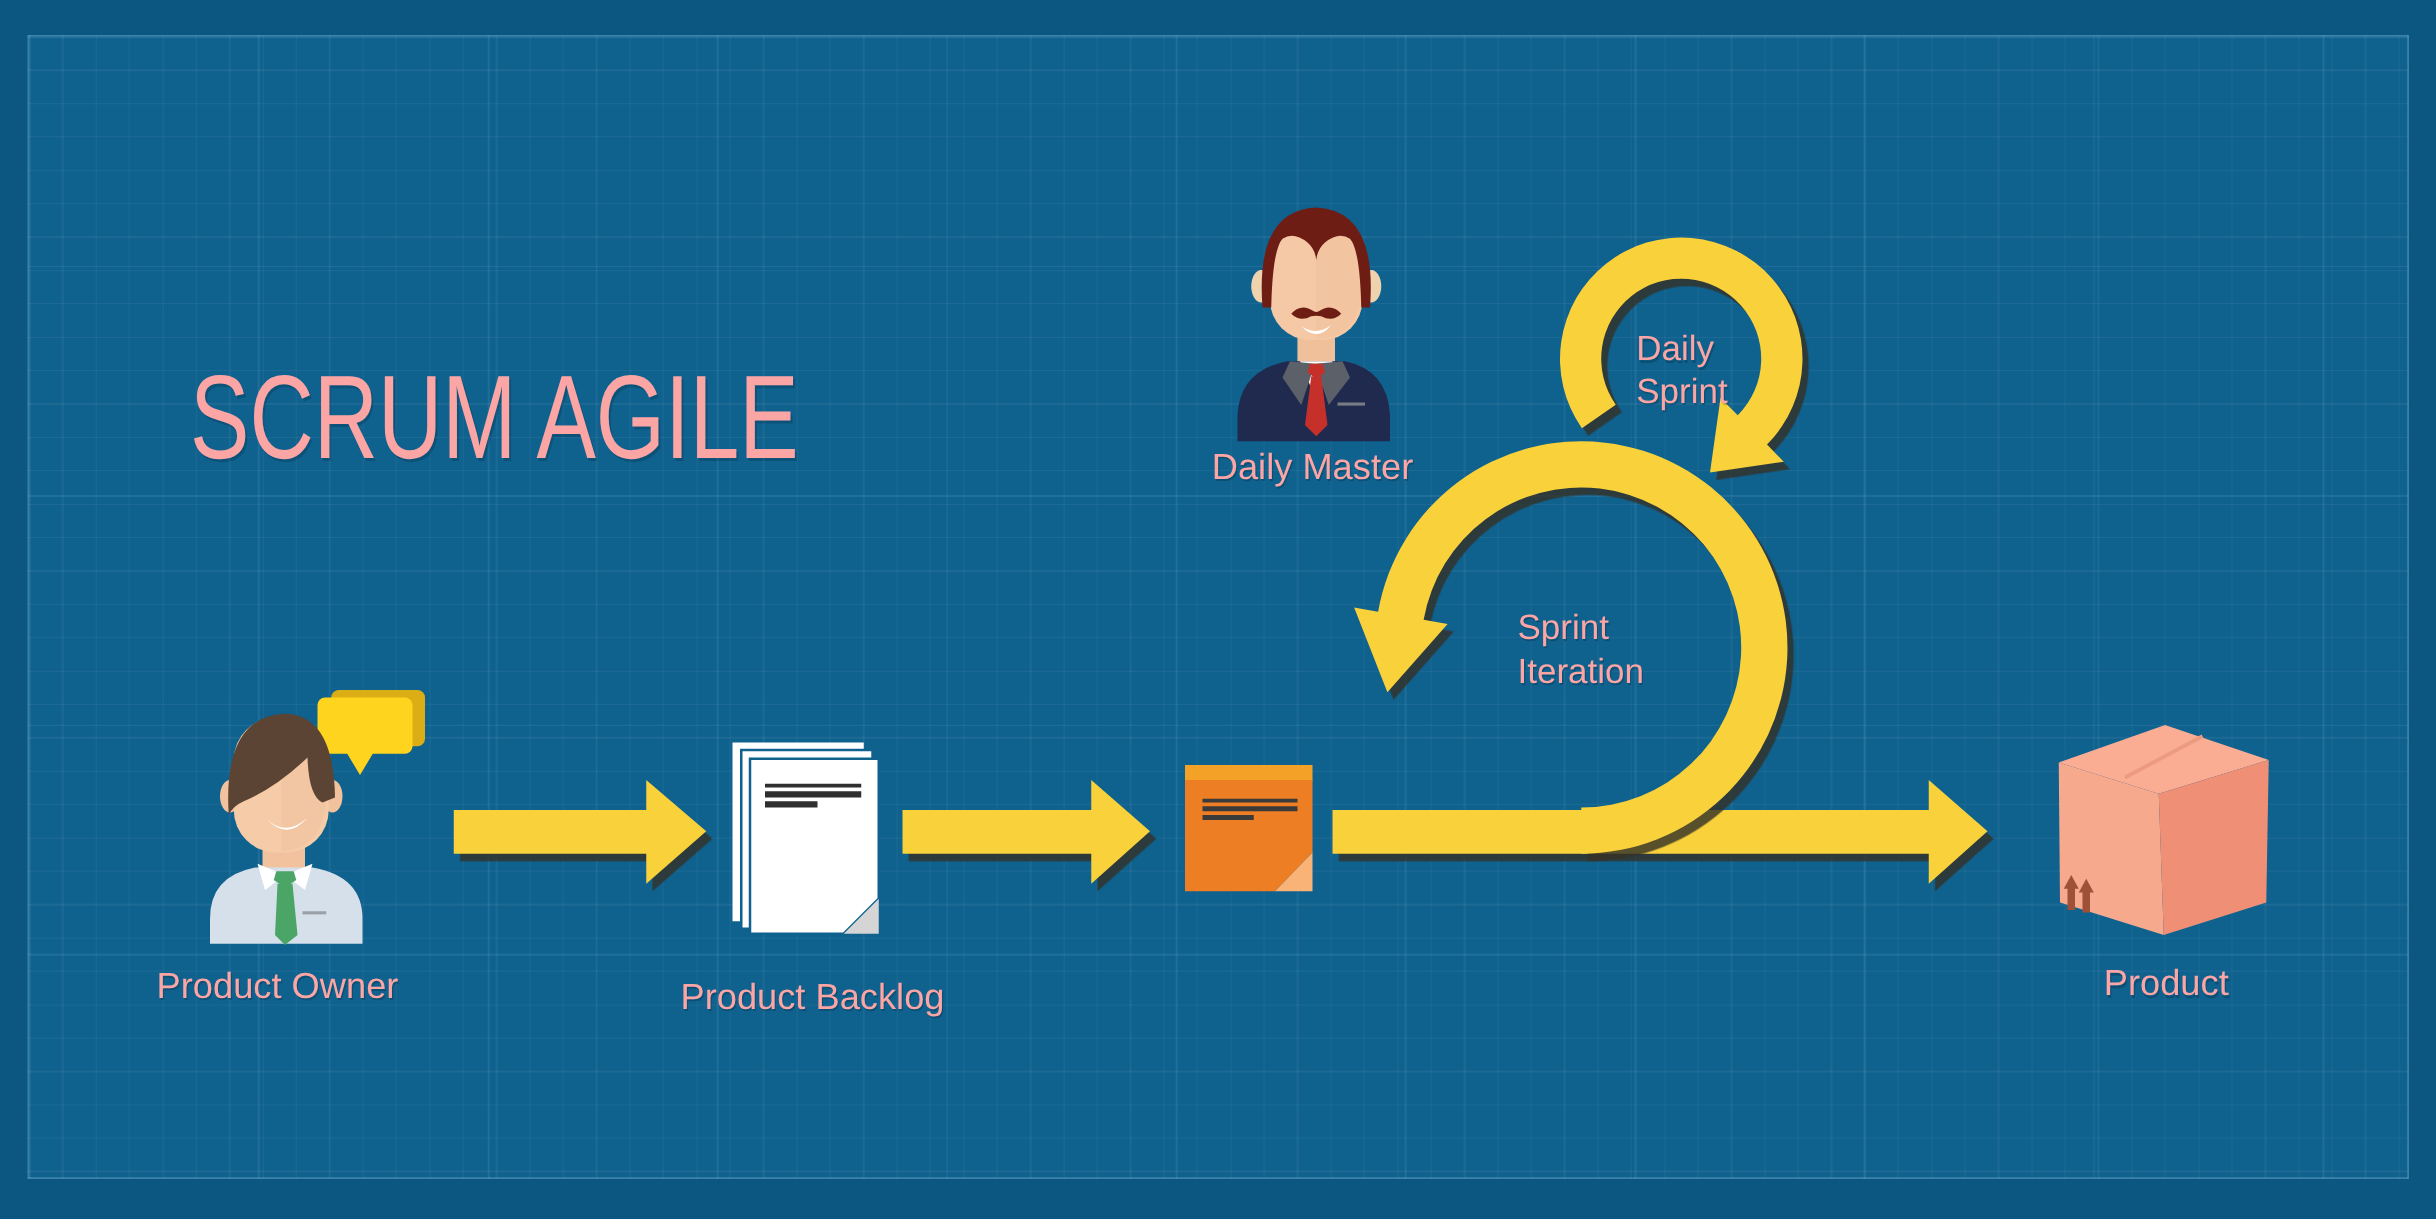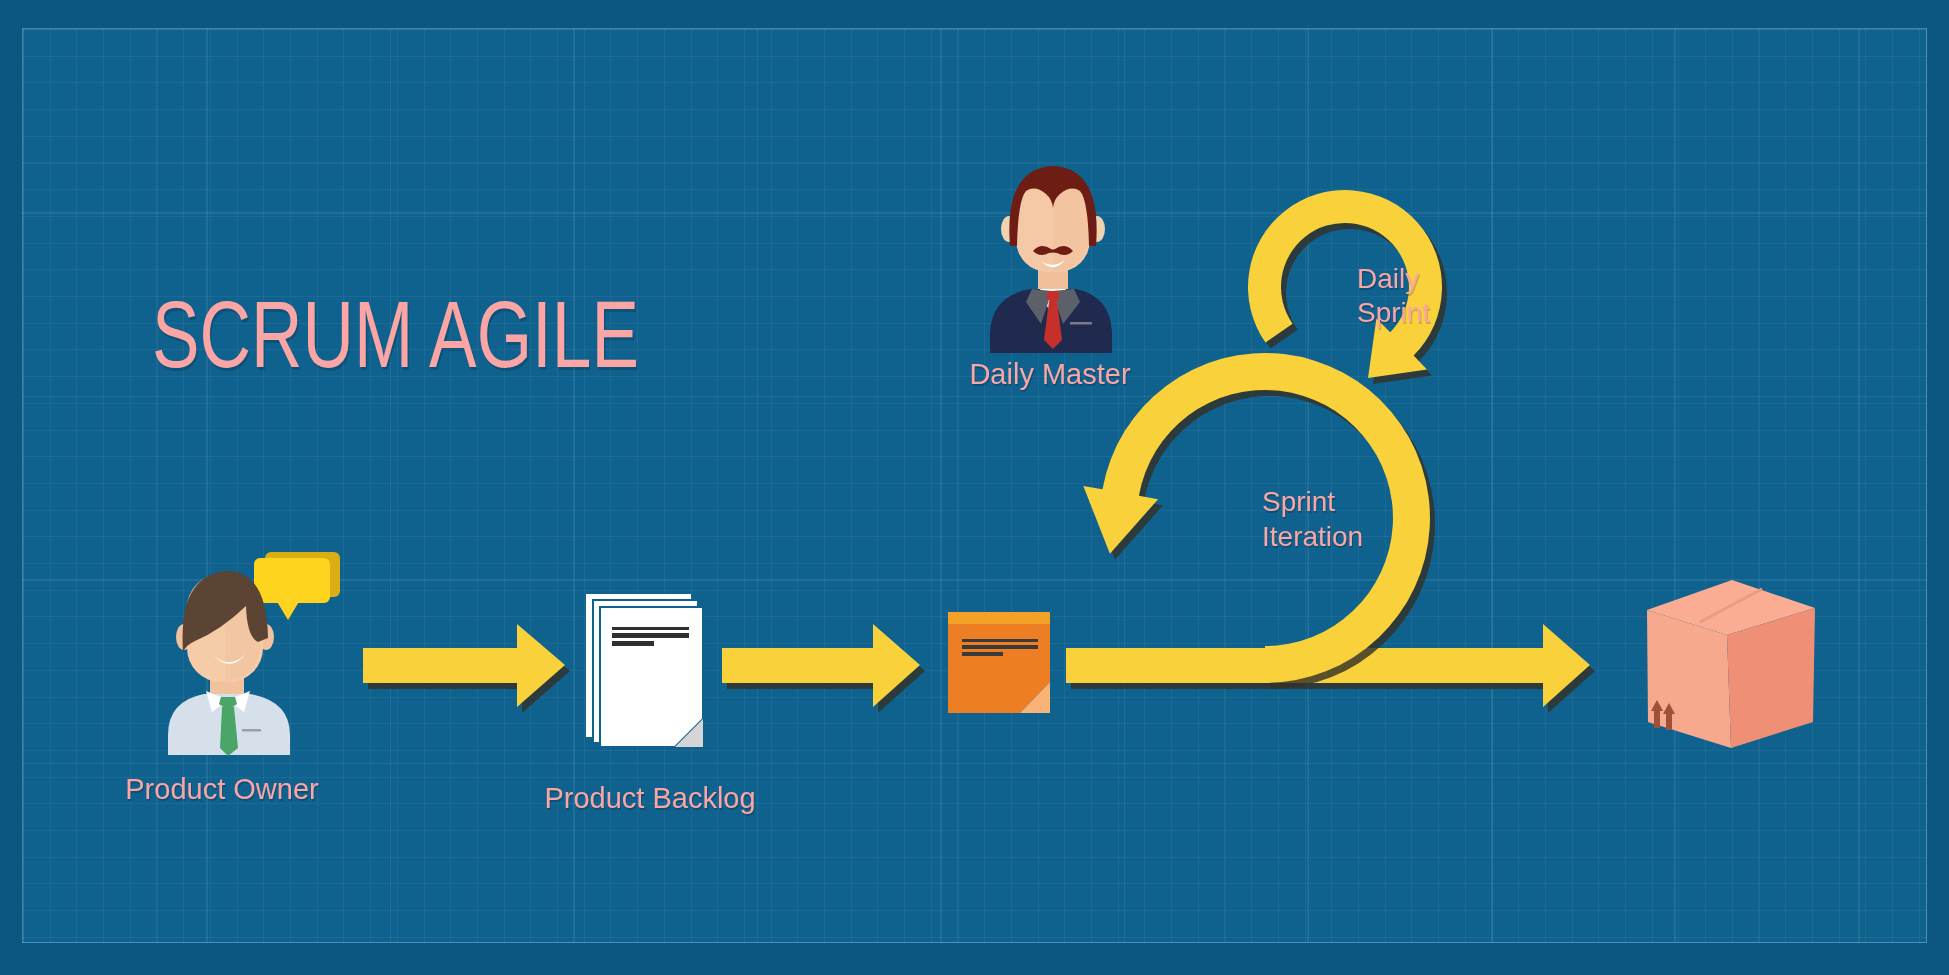--- a/index.html
+++ b/index.html
@@ -30,21 +30,21 @@
   }
   .node-label{
     position:absolute;width:340px;text-align:center;
     font-size:29px;font-weight:400;white-space:nowrap;
     text-shadow:1px 2px 0 rgba(0,0,0,0.18);
   }
   .loop-label{
     position:absolute;font-size:28px;font-weight:400;
     text-shadow:1px 2px 0 rgba(0,0,0,0.18);
   }
-  .loop-label span{display:block;padding-left:48px;}
+  .loop-label span{display:block;}
   .lbl-product-owner{left:52px;top:773px;}
   .lbl-product-backlog{left:480px;top:771px;margin-top:11px;}
   .lbl-sprint-backlog{left:827px;top:771px;}
   .lbl-product{left:1563px;top:771px;}
   .lbl-scrum-master{left:880px;top:358px;}
   .lbl-daily-sprint{left:1309px;top:262px;line-height:34px;}
   .lbl-sprint-iteration{left:1214px;top:484px;line-height:35px;}
 </style>
 </head>
 <body>
@@ -145,20 +145,21 @@
     </g>
   </svg>
 
   <div class="title">SCRUM AGILE</div>
 
   <div class="node-label lbl-product-owner">Product Owner</div>
 
   <div class="node-label lbl-product-backlog">Product Backlog</div>
 
 
+  <div class="node-label lbl-product">Product</div>
 
   <div class="node-label lbl-scrum-master">Daily Master</div>
 
   <div class="loop-label lbl-daily-sprint">
     <span>Daily</span>
     <span>Sprint</span>
   </div>
 
   <div class="loop-label lbl-sprint-iteration">
     <span>Sprint</span>

